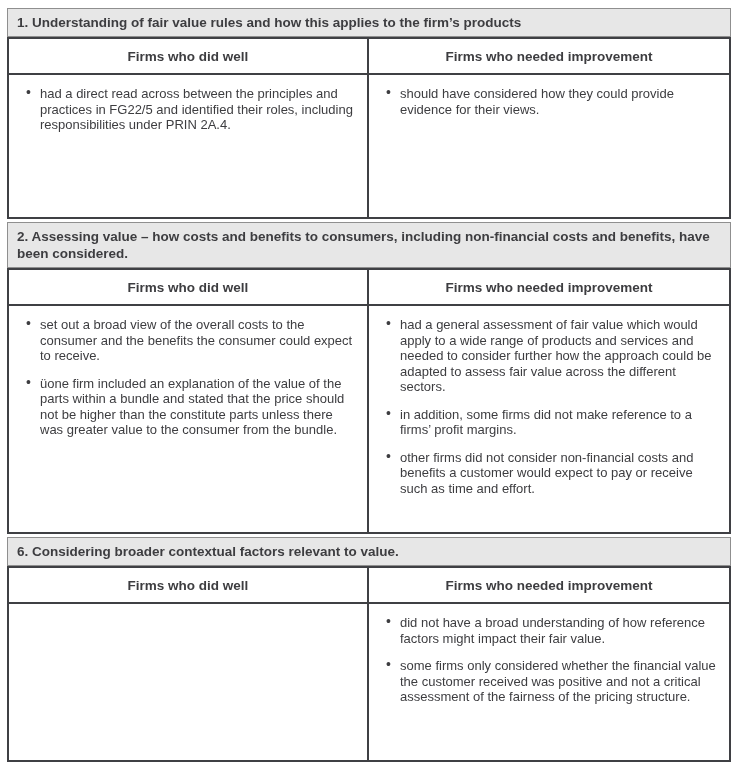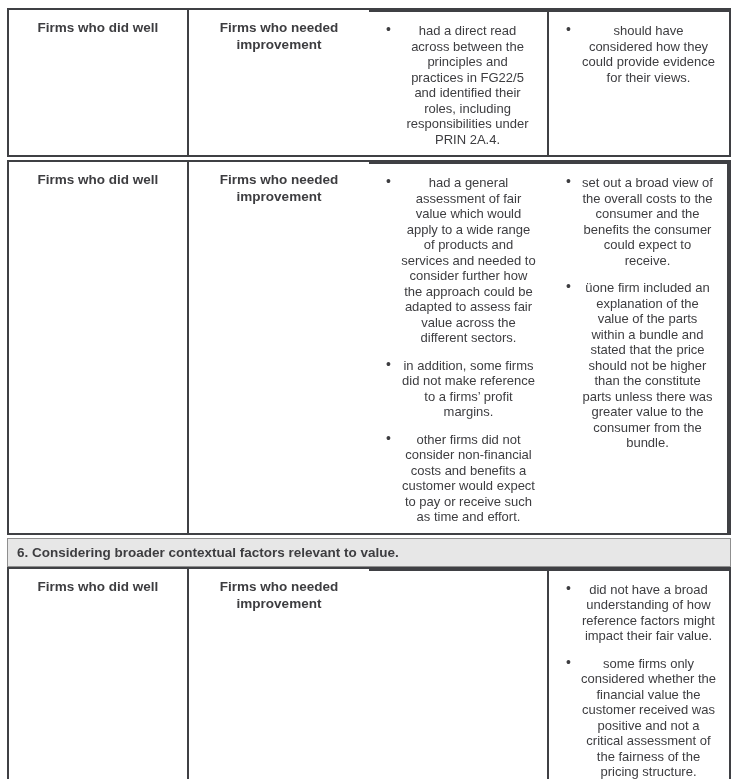--- a/index.html
+++ b/index.html
@@ -22,21 +22,21 @@
     background: #e7e7e7;
     border: 1px solid #8f8f8f;
     padding: 5px 9px 5px 9px;
     font-weight: bold;
     font-size: 13.5px;
     line-height: 17px;
     color: #3d3d40;
   }
   .cols {
     display: grid;
-    grid-template-columns: 1fr 1fr 1fr 1fr;
+    grid-template-columns: 1fr 1fr;
     border: 2px solid #3f4044;
     border-top: 2px solid #3f4044;
     background: #ffffff;
   }
   .col-h {
     font-weight: bold;
     font-size: 13.5px;
     line-height: 17px;
     text-align: center;
     padding: 9px 6px 8px 6px;
@@ -47,64 +47,69 @@
     border-top: 2px solid #3f4044;
     padding: 11px 12px 8px 14px;
     list-style: none;
   }
   .cell.left { border-right: 2px solid #3f4044; }
   .cell li {
     position: relative;
     padding-left: 17px;
     font-size: 13px;
     line-height: 15.5px;
-    text-align: center;
   }
   .cell li::before {
     content: "\2022";
     position: absolute;
     left: 3px;
     top: -1px;
     font-size: 14px;
   }
   .cell li + li { margin-top: 12px; }
   
   .section:nth-of-type(1) .cell { min-height: 144px; }
   .section:nth-of-type(2) .cell { min-height: 228px; }
   .section:nth-of-type(3) .cell { min-height: 158px; }
 </style>
 </head>
 <body>
 
 <div id="doc">
   <div class="section">
+    <div class="section-header">
+      <span>1. Understanding of fair value rules and how this applies to the firm’s products</span>
+    </div>
     <div class="cols">
       <div class="col-h left">Firms who did well</div>
       <div class="col-h right">Firms who needed improvement</div>
       <ul class="cell left">
           <li>had a direct read across between the principles and practices in FG22/5 and identified their roles, including responsibilities under PRIN 2A.4.</li>
         </ul>
       <ul class="cell right">
           <li>should have considered how they could provide evidence for their views.</li>
         </ul>
     </div>
   </div>
 
   <div class="section">
+    <div class="section-header">
+      <span>2. Assessing value – how costs and benefits to consumers, including non-financial costs and benefits, have been considered.</span>
+    </div>
     <div class="cols">
       <div class="col-h left">Firms who did well</div>
       <div class="col-h right">Firms who needed improvement</div>
+      <ul class="cell left">
+          <li>set out a broad view of the overall costs to the consumer and the benefits the consumer could expect to receive.</li>
+          <li>üone firm included an explanation of the value of the parts within a bundle and stated that the price should not be higher than the constitute parts unless there was greater value to the consumer from the bundle.</li>
+        </ul>
       <ul class="cell right">
           <li>had a general assessment of fair value which would apply to a wide range of products and services and needed to consider further how the approach could be adapted to assess fair value across the different sectors.</li>
           <li>in addition, some firms did not make reference to a firms’ profit margins.</li>
           <li>other firms did not consider non-financial costs and benefits a customer would expect to pay or receive such as time and effort.</li>
-        </ul>
-      <ul class="cell left">
-          <li>set out a broad view of the overall costs to the consumer and the benefits the consumer could expect to receive.</li>
-          <li>üone firm included an explanation of the value of the parts within a bundle and stated that the price should not be higher than the constitute parts unless there was greater value to the consumer from the bundle.</li>
         </ul>
     </div>
   </div>
 
   <div class="section">
     <div class="section-header">
       <span>6. Considering broader contextual factors relevant to value.</span>
     </div>
     <div class="cols">
       <div class="col-h left">Firms who did well</div>

